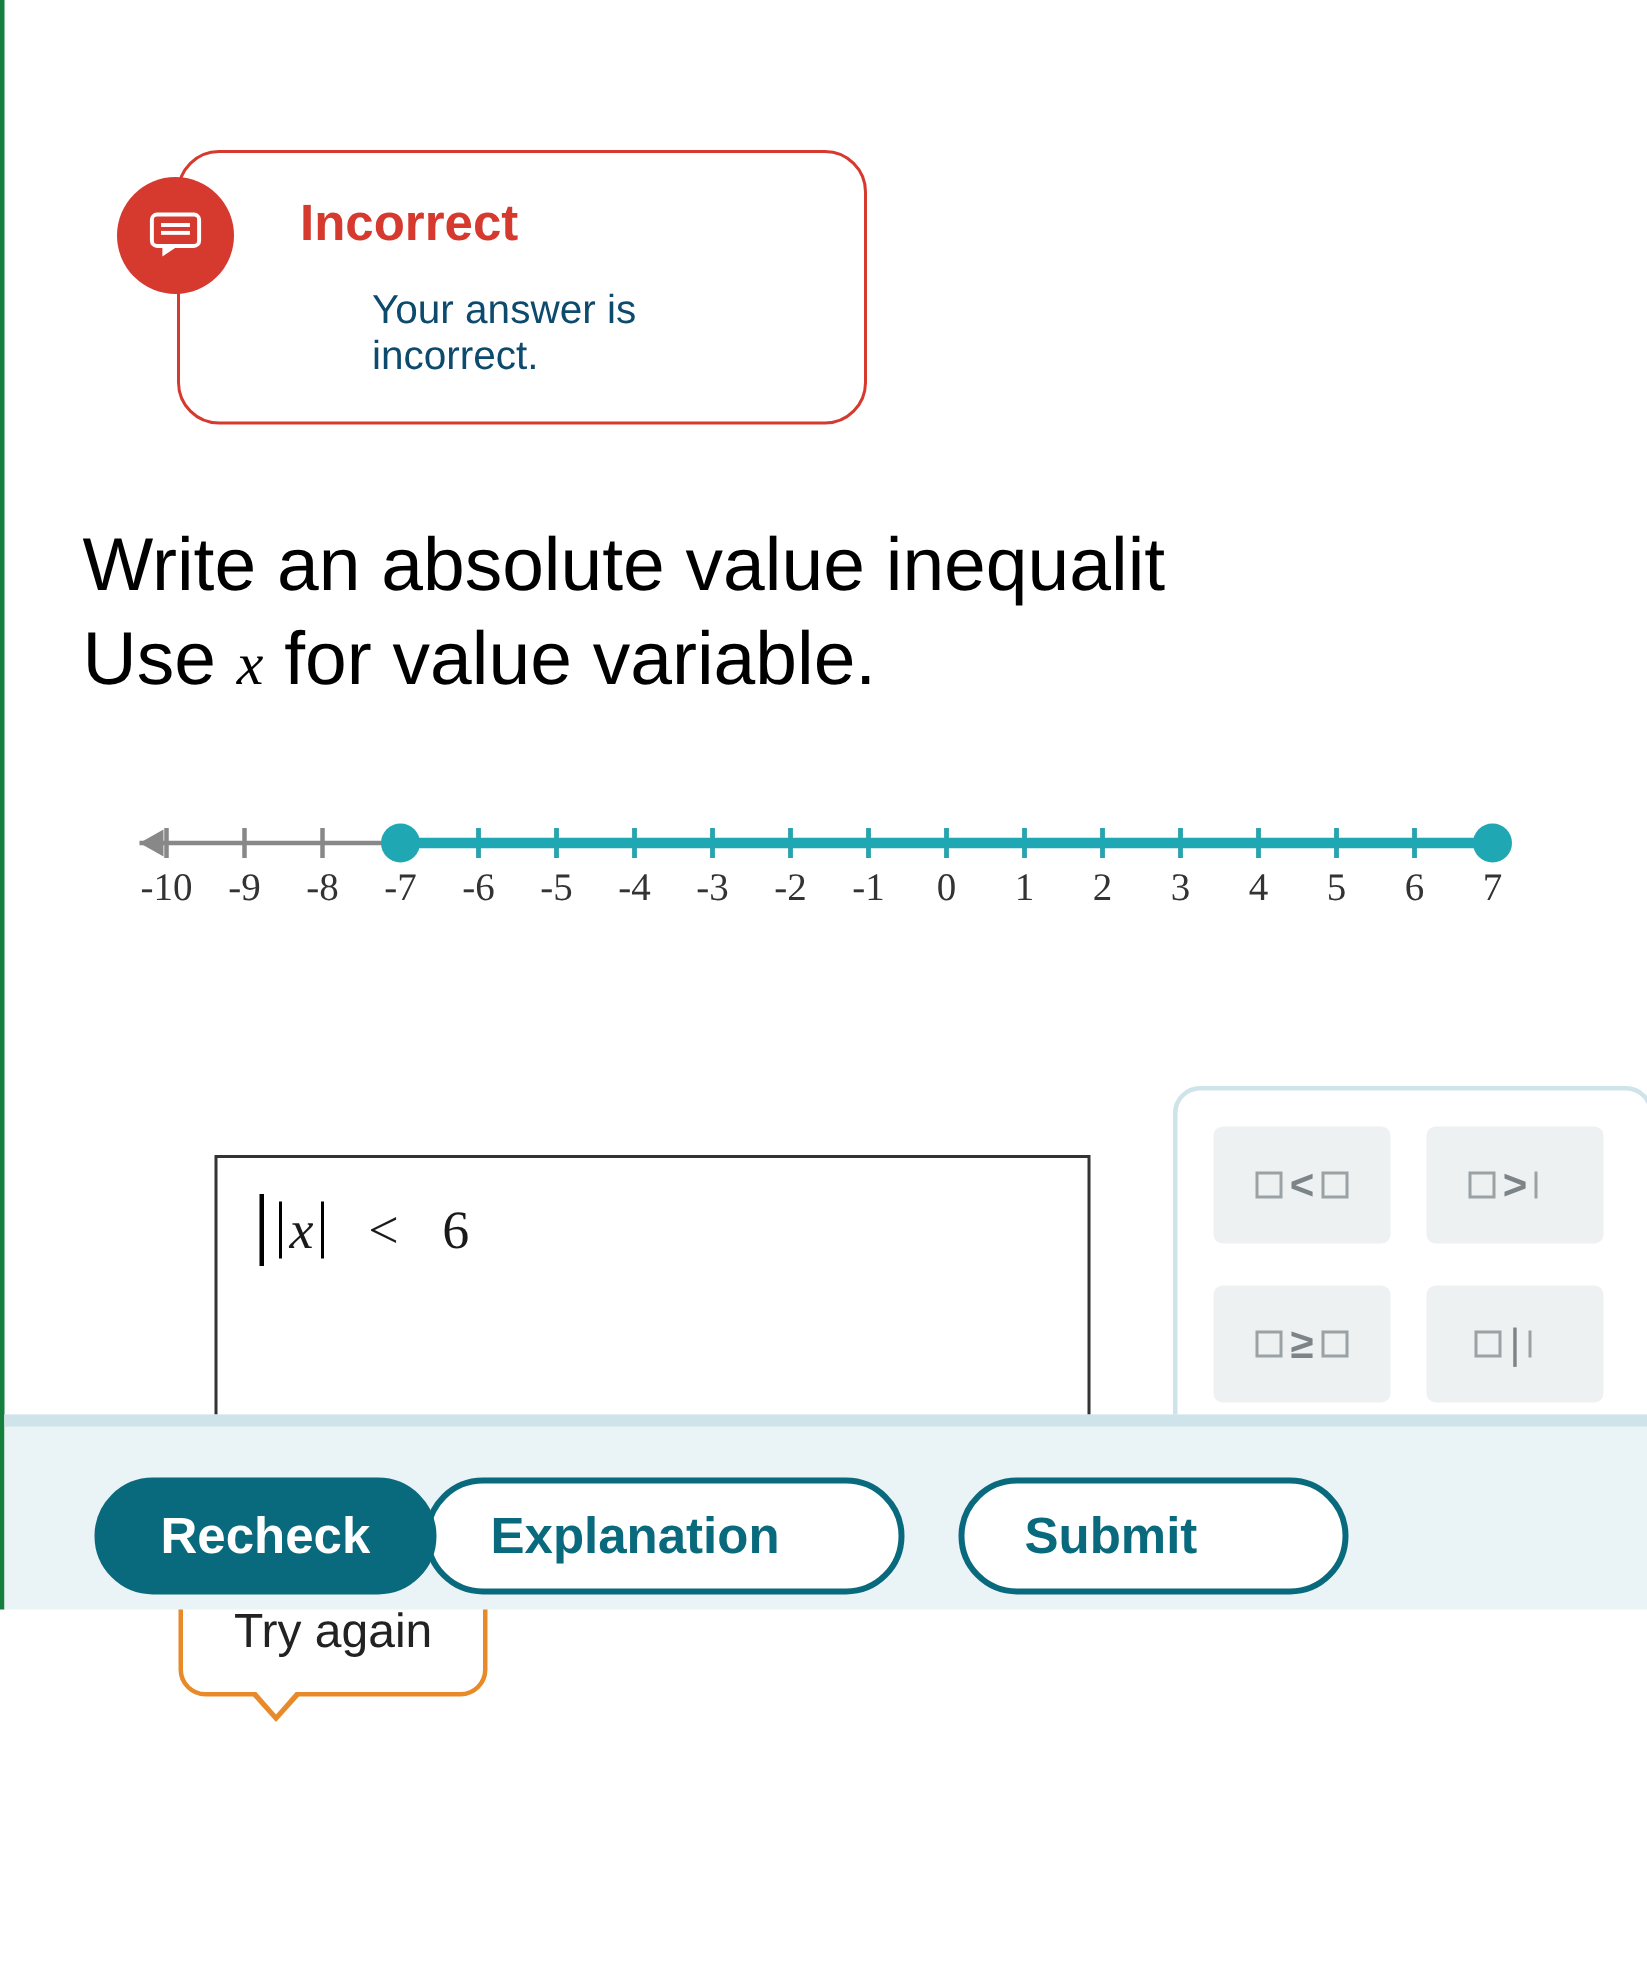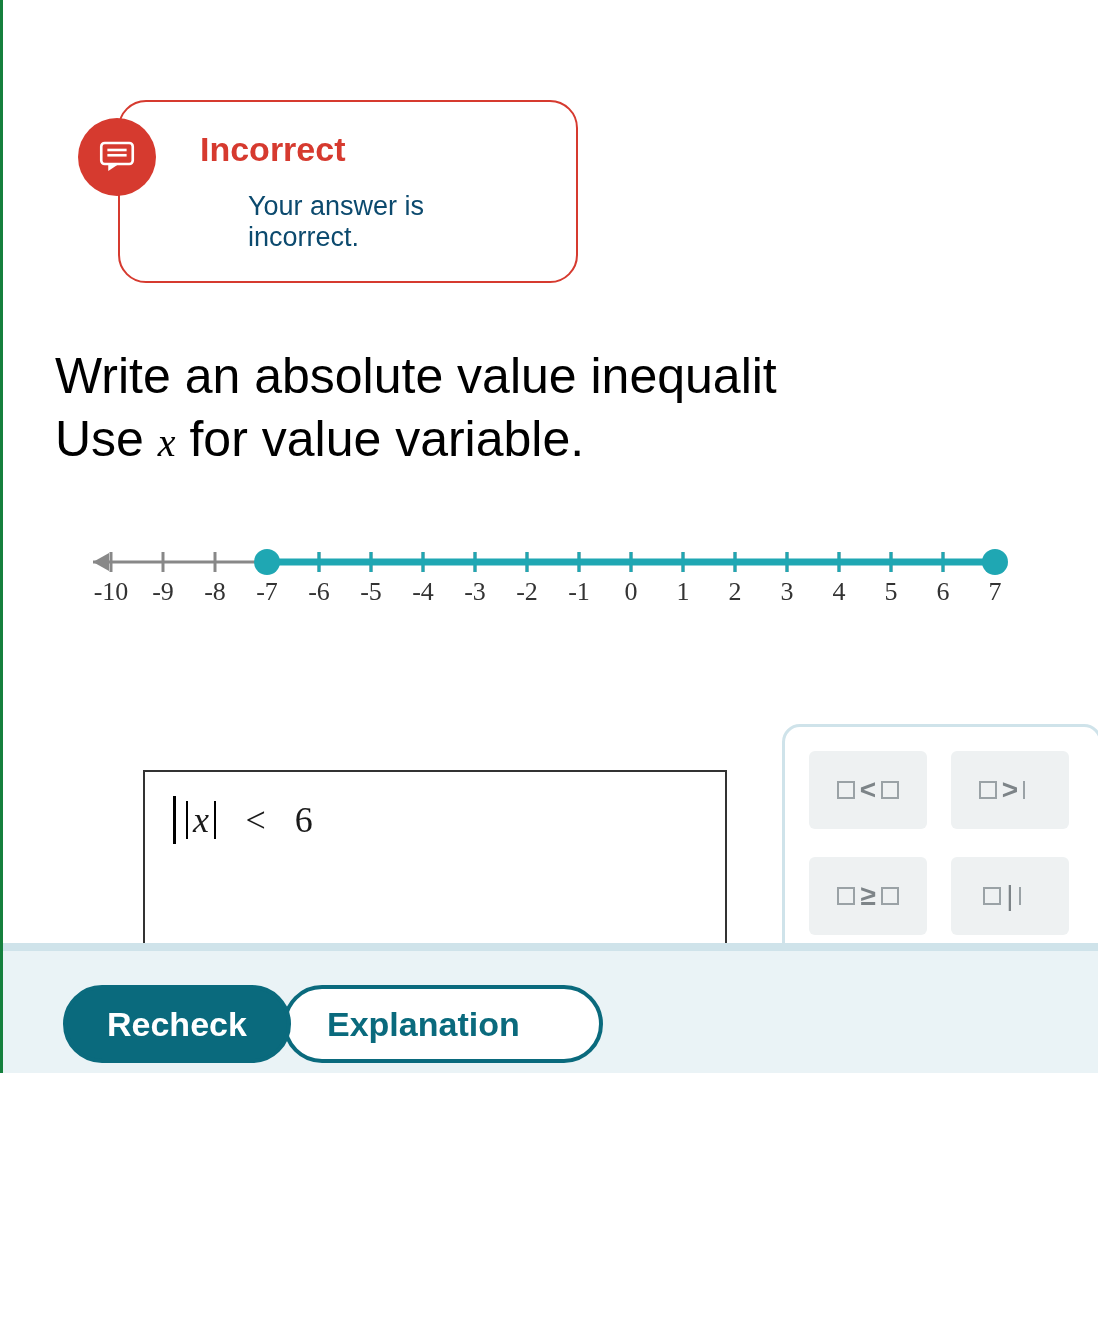--- a/index.html
+++ b/index.html
@@ -323,20 +323,23 @@
           <span class="abs-bar" style="height:38px"></span>
           <span class="x">x</span>
           <span class="abs-bar" style="height:38px"></span>
         </span>
         <span>&nbsp;</span>
         <span>&lt;</span>
         <span>&nbsp;</span>
         <span>6</span>
       </div>
     </div>
+    <div class="tryagain">
+      <span>Try again</span>
+    </div>
   </div>
 
   <div class="keypad">
     <div class="key">
       <span class="ph"></span>
         <span class="op">&lt;</span>
         <span class="ph"></span>
     </div>
     <div class="key">
       <span class="ph"></span>
@@ -362,15 +365,18 @@
     <div class="key dark" style="visibility:hidden;"></div>
   </div>
 
   <div class="bottom-bar">
     <div class="bottom-btn secondary1">
       <span style="overflow:hidden;white-space:nowrap;">Explanation</span>
     </div>
     <div class="bottom-btn primary">
       <span style="overflow:hidden;white-space:nowrap;">Recheck</span>
     </div>
+    <div class="bottom-btn secondary2">
+      <span style="overflow:hidden;white-space:nowrap;">Submit</span>
+    </div>
   </div>
 
 </div>
 
 </body></html>

